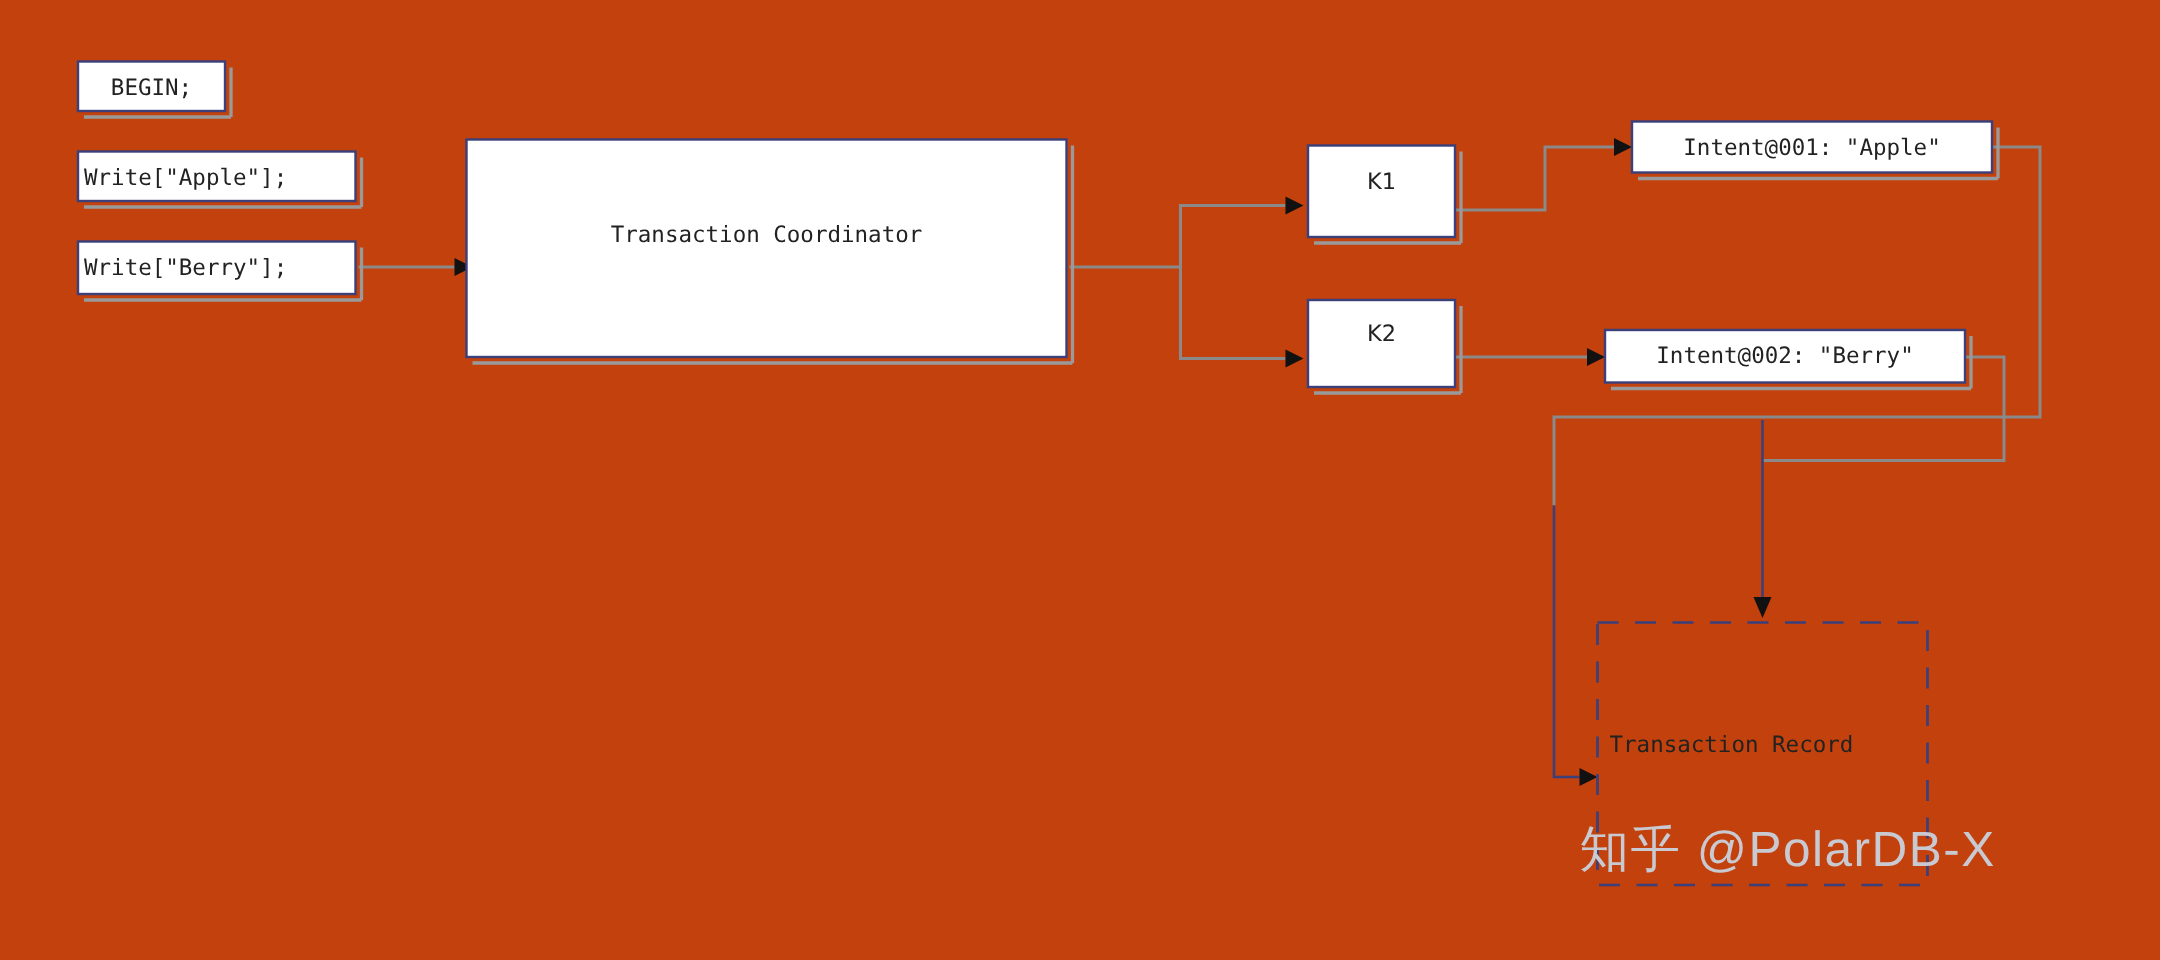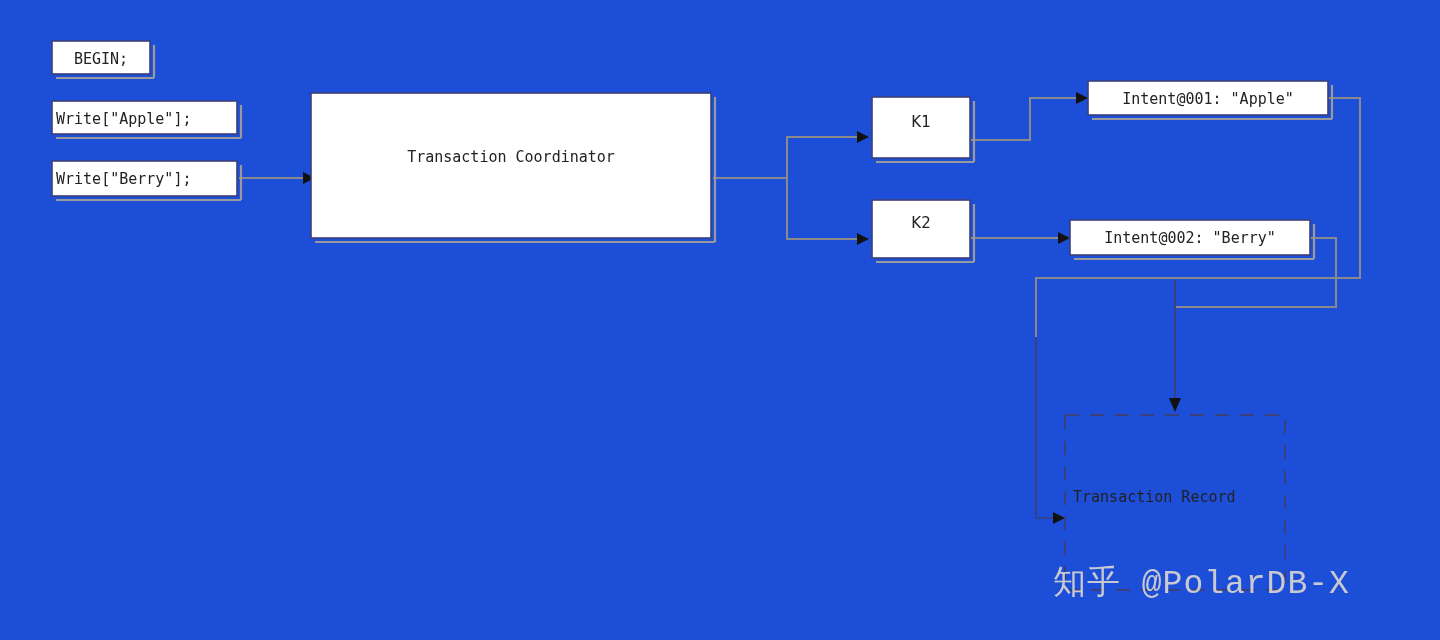--- a/index.html
+++ b/index.html
@@ -4,21 +4,21 @@
 <style>
   html, body {
     margin: 0;
     padding: 0;
     background: #ffffff;
   }
   #canvas {
     position: relative;
     width: 1440px;
     height: 640px;
-    background: #1d4ed8;
+    background: #c2410c;
     overflow: hidden;
     font-family: "DejaVu Sans Mono", monospace;
   }
   svg#diagram {
     position: absolute;
     top: 0;
     left: 0;
     width: 1440px;
     height: 640px;
     display: block;
@@ -61,22 +61,22 @@
   }
   .lbl-sans {
     font-family: "DejaVu Sans", sans-serif;
     font-size: 15px;
     fill: #222222;
     dominant-baseline: middle;
   }
   .watermark {
     position: absolute;
     left: 1053px;
-    top: 560px;
-    font-family: Liberation Mono, monospace;
+    top: 544px;
+    font-family: Liberation Sans, sans-serif;
     font-size: 33px;
     color: #c9c9d2;
     letter-spacing: 1px;
     white-space: nowrap;
     user-select: none;
   }
 </style>
 </head>
 <body>
 

